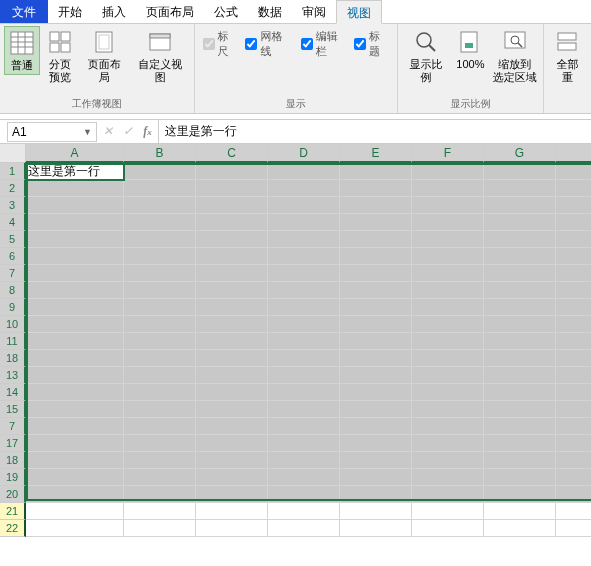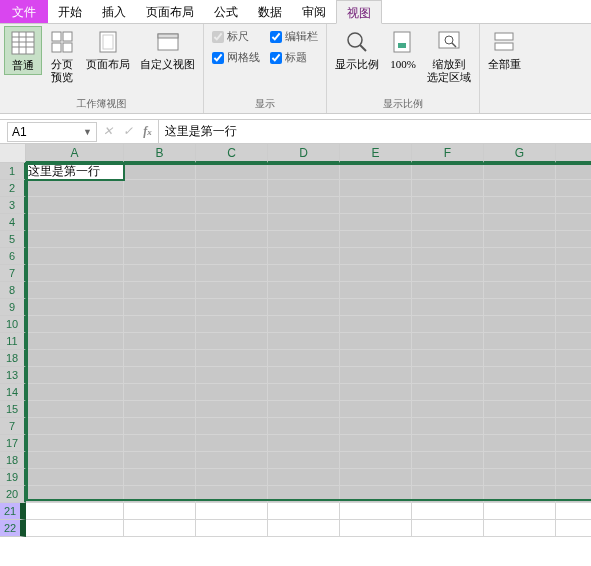--- a/index.html
+++ b/index.html
@@ -1,45 +1,45 @@
 <!DOCTYPE html>
 <html><head>
 <meta charset="utf-8">
 <style>
 * { margin: 0; padding: 0; box-sizing: border-box; }
 body { font-family: "Microsoft YaHei", Arial, sans-serif; font-size: 12px; background: #fff; overflow: hidden; width: 591px; height: 566px; }
 .menu-bar { display: flex; background: #fff; height: 24px; border-bottom: 1px solid #ccc; }
 .menu-item { padding: 4px 10px; cursor: pointer; color: #000000; font-size: 12px; }
-.menu-item.file { background: #d946ef; color: #fff; padding: 4px 12px; }
-.menu-item.active { background: #f0f0f0; color: #701a75; border: 1px solid #ccc; border-bottom: 1px solid #f0f0f0; margin-bottom: -1px; }
+.menu-item.file { background: #1d4ed8; color: #fff; padding: 4px 12px; }
+.menu-item.active { background: #f0f0f0; color: #0369a1; border: 1px solid #ccc; border-bottom: 1px solid #f0f0f0; margin-bottom: -1px; }
 .ribbon { display: flex; background: #f0f0f0; height: 90px; border-bottom: 1px solid #ccc; }
 .ribbon-group { display: flex; flex-direction: column; border-right: 1px solid #d4d4d4; padding: 2px 4px 0; }
 .ribbon-group-content { display: flex; flex: 1; gap: 2px; align-items: flex-start; }
 .ribbon-group-label { text-align: center; font-size: 10px; color: #666; padding: 2px 0; }
 .rb-btn { display: flex; flex-direction: column; align-items: center; padding: 2px 4px; cursor: pointer; min-width: 36px; }
 .rb-btn.active { background: #c7e0c7; border: 1px solid #8bbd8b; }
 .rb-btn .icon { width: 28px; height: 28px; display: flex; align-items: center; justify-content: center; }
-.rb-btn .lbl { font-size: 11px; margin-top: 2px; text-align: center; line-height: 1.2; font-family: Liberation Serif, serif; }
+.rb-btn .lbl { font-size: 11px; margin-top: 2px; text-align: center; line-height: 1.2; }
 .checkbox-row { display: flex; align-items: center; gap: 3px; padding: 3px 4px; font-size: 11px; color: #555; }
 .checkbox-row input { width: 12px; height: 12px; }
-.checkbox-col { display: flex; flex-direction: column; justify-content: center; }
+.checkbox-col { display: flex; flex-direction: row; justify-content: center; }
 .formula-bar { display: flex; align-items: center; height: 24px; border-bottom: 1px solid #ccc; background: #fff; }
 .name-box { width: 90px; height: 20px; border: 1px solid #ccc; margin-left: 7px; padding: 0 4px; font-size: 12px; display: flex; align-items: center; justify-content: space-between; gap: 8px; }
 .name-box .dd { font-size: 9px; color: #666; }
 .fb-btns { display: flex; padding: 0 6px; gap: 10px; color: #888; }
 .fb-btns span { cursor: pointer; font-style: italic; font-family: serif; }
 .formula-input { flex: 1; padding: 0 6px; font-size: 12px; border-left: 1px solid #ccc; height: 100%; display: flex; align-items: center; }
 .sheet { position: relative; display: flex; }
 .corner { width: 26px; height: 19px; background: #e8e8e8; border-right: 1px solid #ccc; border-bottom: 1px solid #ccc; position: absolute; top: 0; left: 0; }
 .col-headers { display: flex; position: absolute; left: 26px; top: 0; }
 .col-h { width: 72px; height: 19px; background: #e8e8e8; border-right: 1px solid #ccc; border-bottom: 1px solid #ccc; text-align: center; line-height: 19px; font-size: 12px; color: #217346; }
 .col-h.first { width: 98px; }
 .col-h.sel { background: #d0d0d0; border-bottom: 2px solid #217346; }
 .row-headers { position: absolute; left: 0; top: 19px; }
-.row-h { width: 26px; height: 17px; background: #c4b5fd; border-right: 6px solid #14532d; border-bottom: 1px solid #ccc; text-align: center; line-height: 17px; font-size: 11px; color: #217346; }
+.row-h { width: 26px; height: 17px; background: #fef9c3; border-right: 2px solid #14532d; border-bottom: 1px solid #ccc; text-align: center; line-height: 17px; font-size: 11px; color: #217346; }
 .row-h.sel { background: #d0d0d0; border-right: 2px solid #217346; }
 .cells { position: absolute; left: 26px; top: 19px; }
 .row { display: flex; }
 .cell { width: 72px; height: 17px; border-right: 1px solid #d4d4d4; border-bottom: 1px solid #d4d4d4; font-size: 12px; padding: 0 2px; line-height: 17px; overflow: visible; white-space: nowrap; }
 .cell.first { width: 98px; }
 .cell.sel { background: #c8c8c8; }
 .cell.active { background: #fff; outline: 2px solid #217346; outline-offset: -1px; position: relative; z-index: 2; }
 .sel-border { position: absolute; border: 2px solid #217346; pointer-events: none; z-index: 3; }
 .sep-line { height: 6px; background: #fff; border-bottom: 1px solid #ccc; }
 </style>

